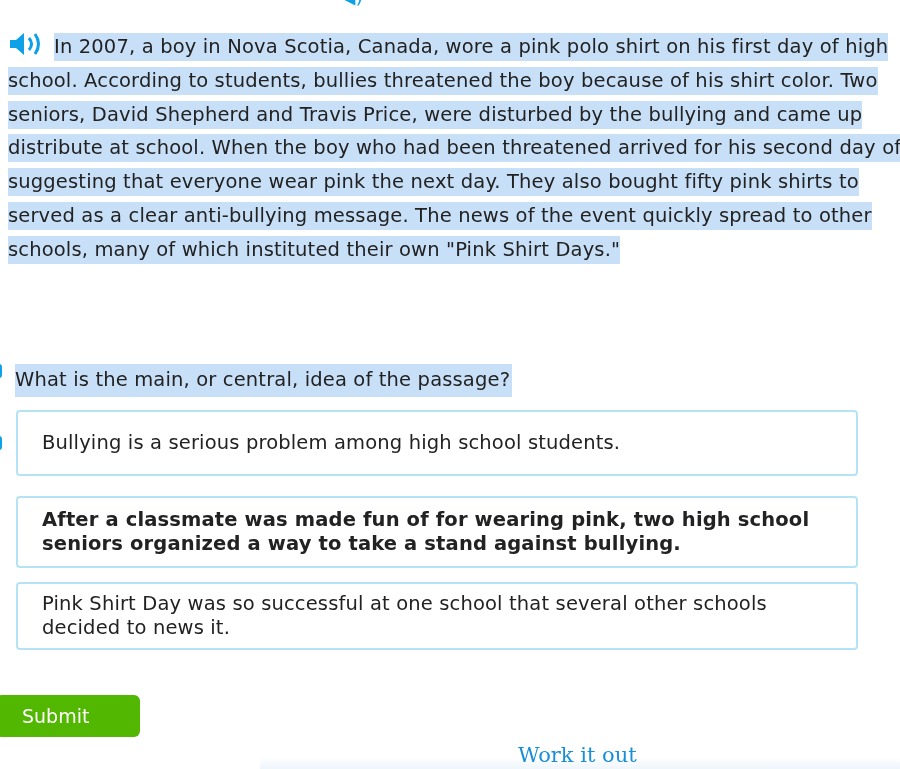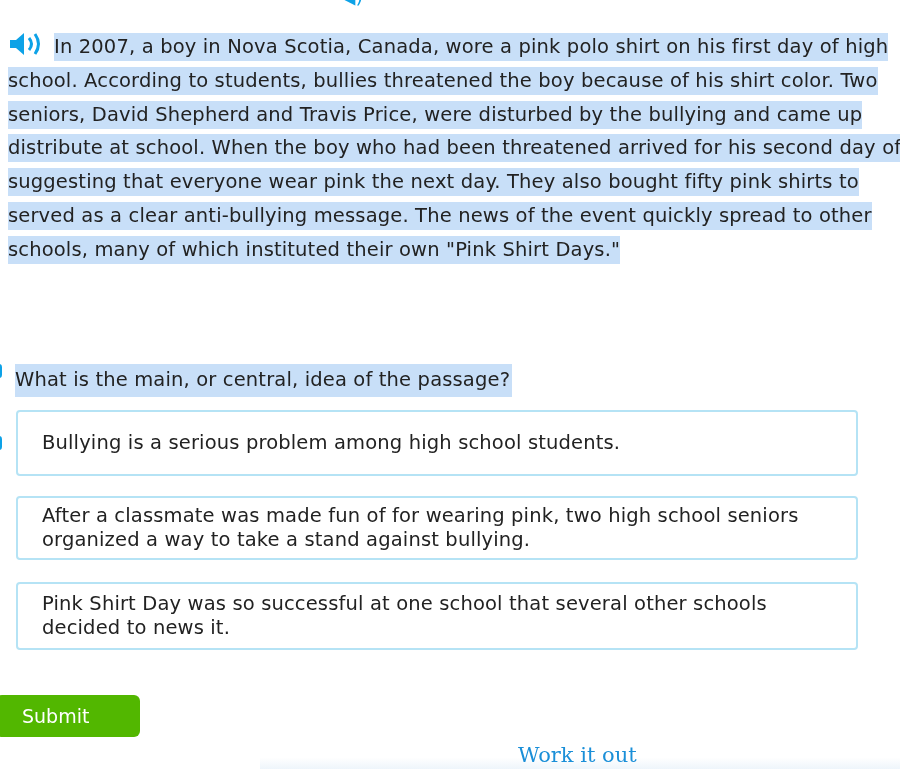--- a/index.html
+++ b/index.html
@@ -80,21 +80,21 @@
   <div class="line"><span class="hl">schools, many of which instituted their own "Pink Shirt Days."</span></div>
 </div>
 
 <div class="q-dot"></div>
 <div class="question">What is the main, or central, idea of the passage?</div>
 
 <div class="a-dot"></div>
 <div class="choice" style="top:410px;height:66px;">
   <span>Bullying is a serious problem among high school students.</span>
 </div>
-<div class="choice" style="top:496px;height:64px;">
+<div class="choice" style="top:496px;height:72px;font-weight:bold;">
   <span>After a classmate was made fun of for wearing pink, two high school seniors organized a way to take a stand against bullying.</span>
 </div>
 <div class="choice" style="top:582px;height:68px;">
   <span>Pink Shirt Day was so successful at one school that several other schools decided to news it.</span>
 </div>
 
 <button class="submit">Submit</button>
 
 <div class="work-bar"></div>
 <div class="work-it-out">Work it out</div>

